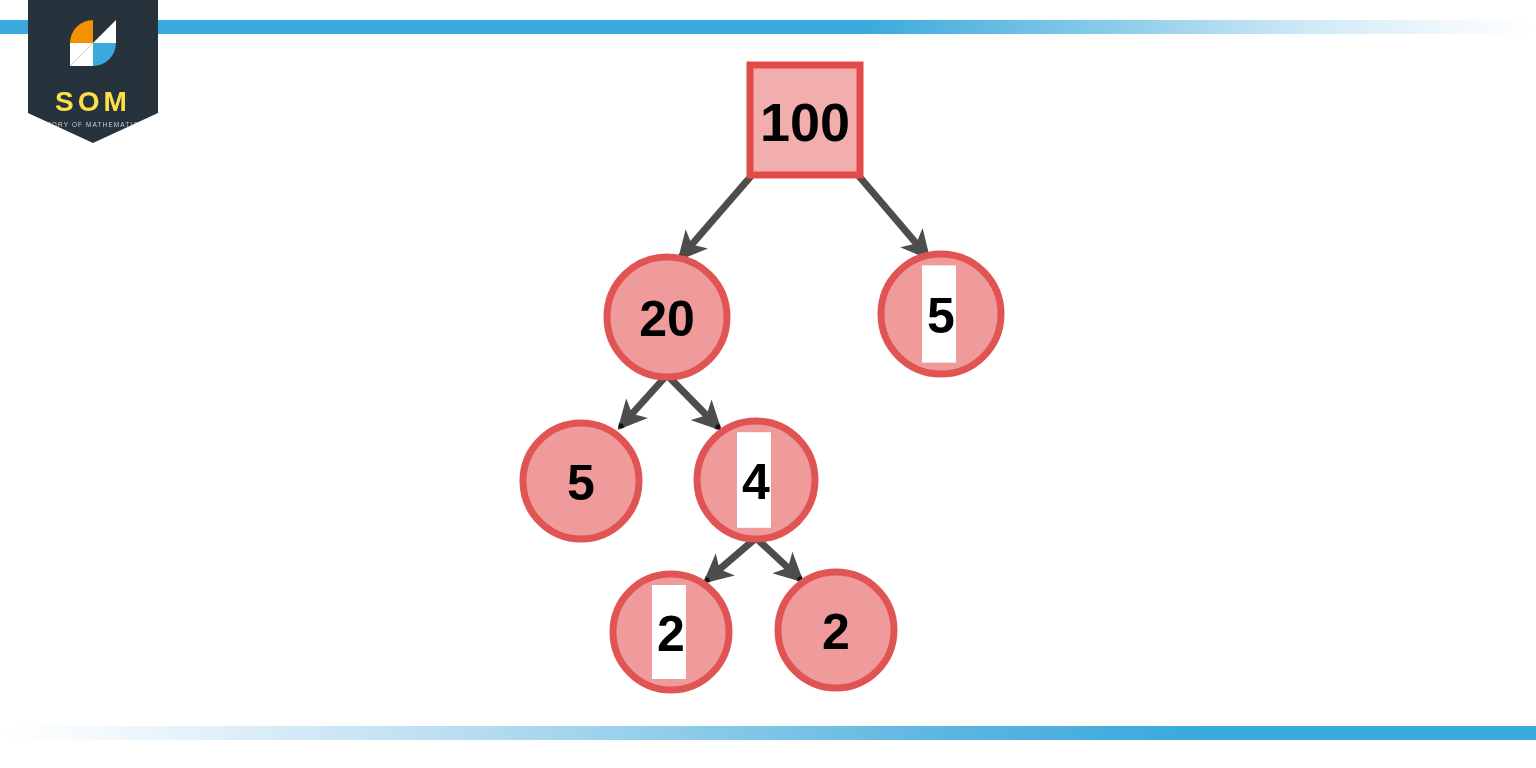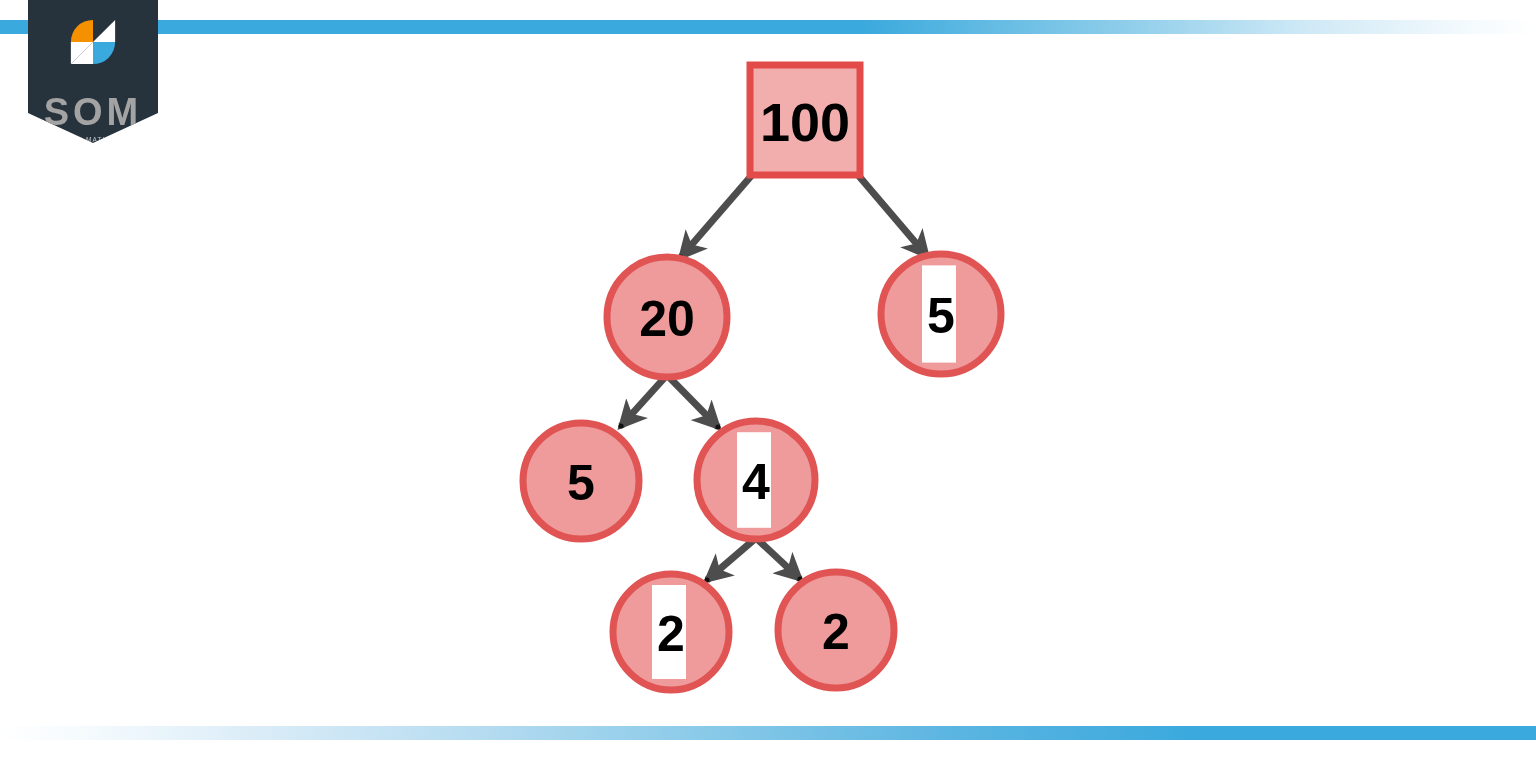--- a/index.html
+++ b/index.html
@@ -50,26 +50,26 @@
     flex-direction: column;
     align-items: center;
     z-index: 5;
   }
   .logo-mark {
     margin-top: 17px;
     width: 52px;
     height: 52px;
   }
   .logo-som {
-    color: #a3a3a3;
-    font-size: 38px;
+    color: #fde047;
+    font-size: 28px;
     font-weight: 700;
     letter-spacing: 4px;
     line-height: 1;
-    margin-top: 26px;
+    margin-top: 19px;
     font-family: "Liberation Sans", sans-serif;
   }
   .logo-tag {
     color: #c9ced3;
     font-size: 6.5px;
     letter-spacing: 1.1px;
     margin-top: 5px;
     font-family: "Liberation Sans", sans-serif;
   }
 

